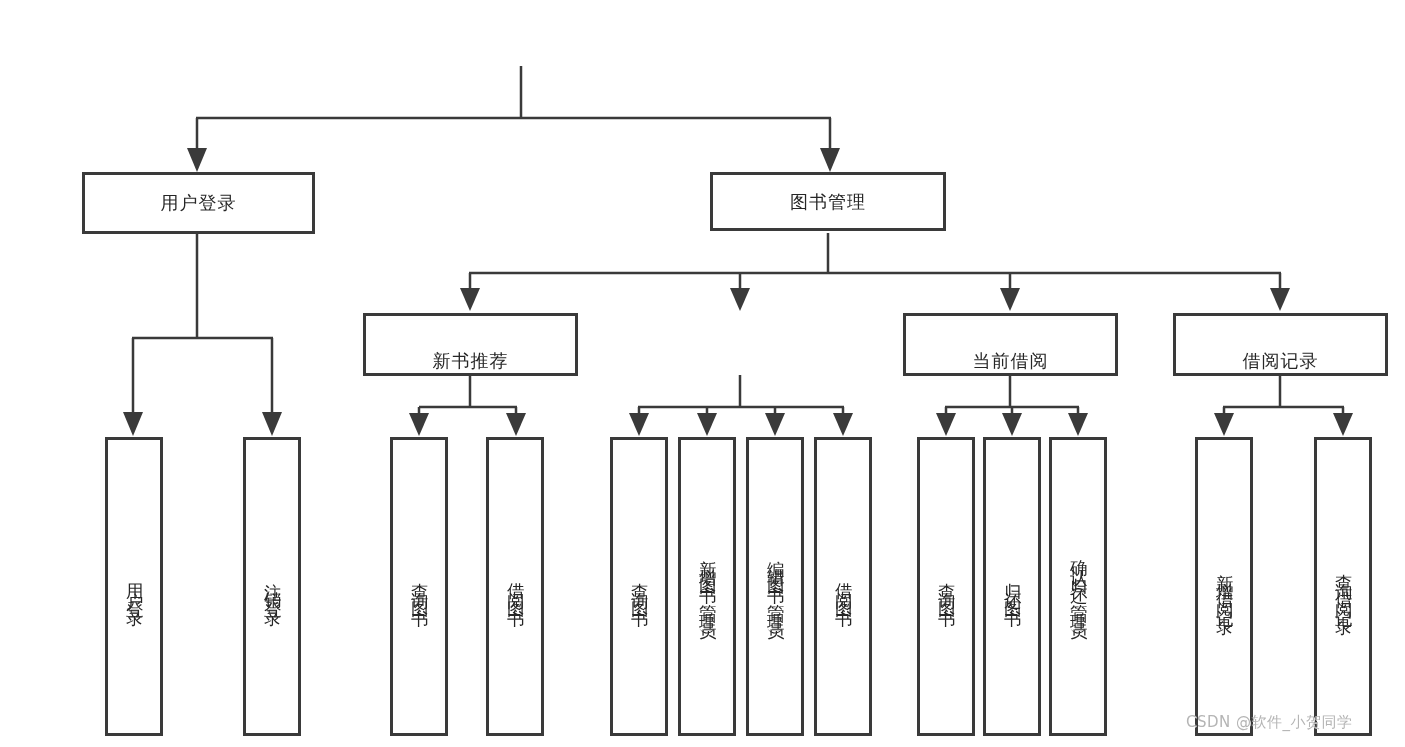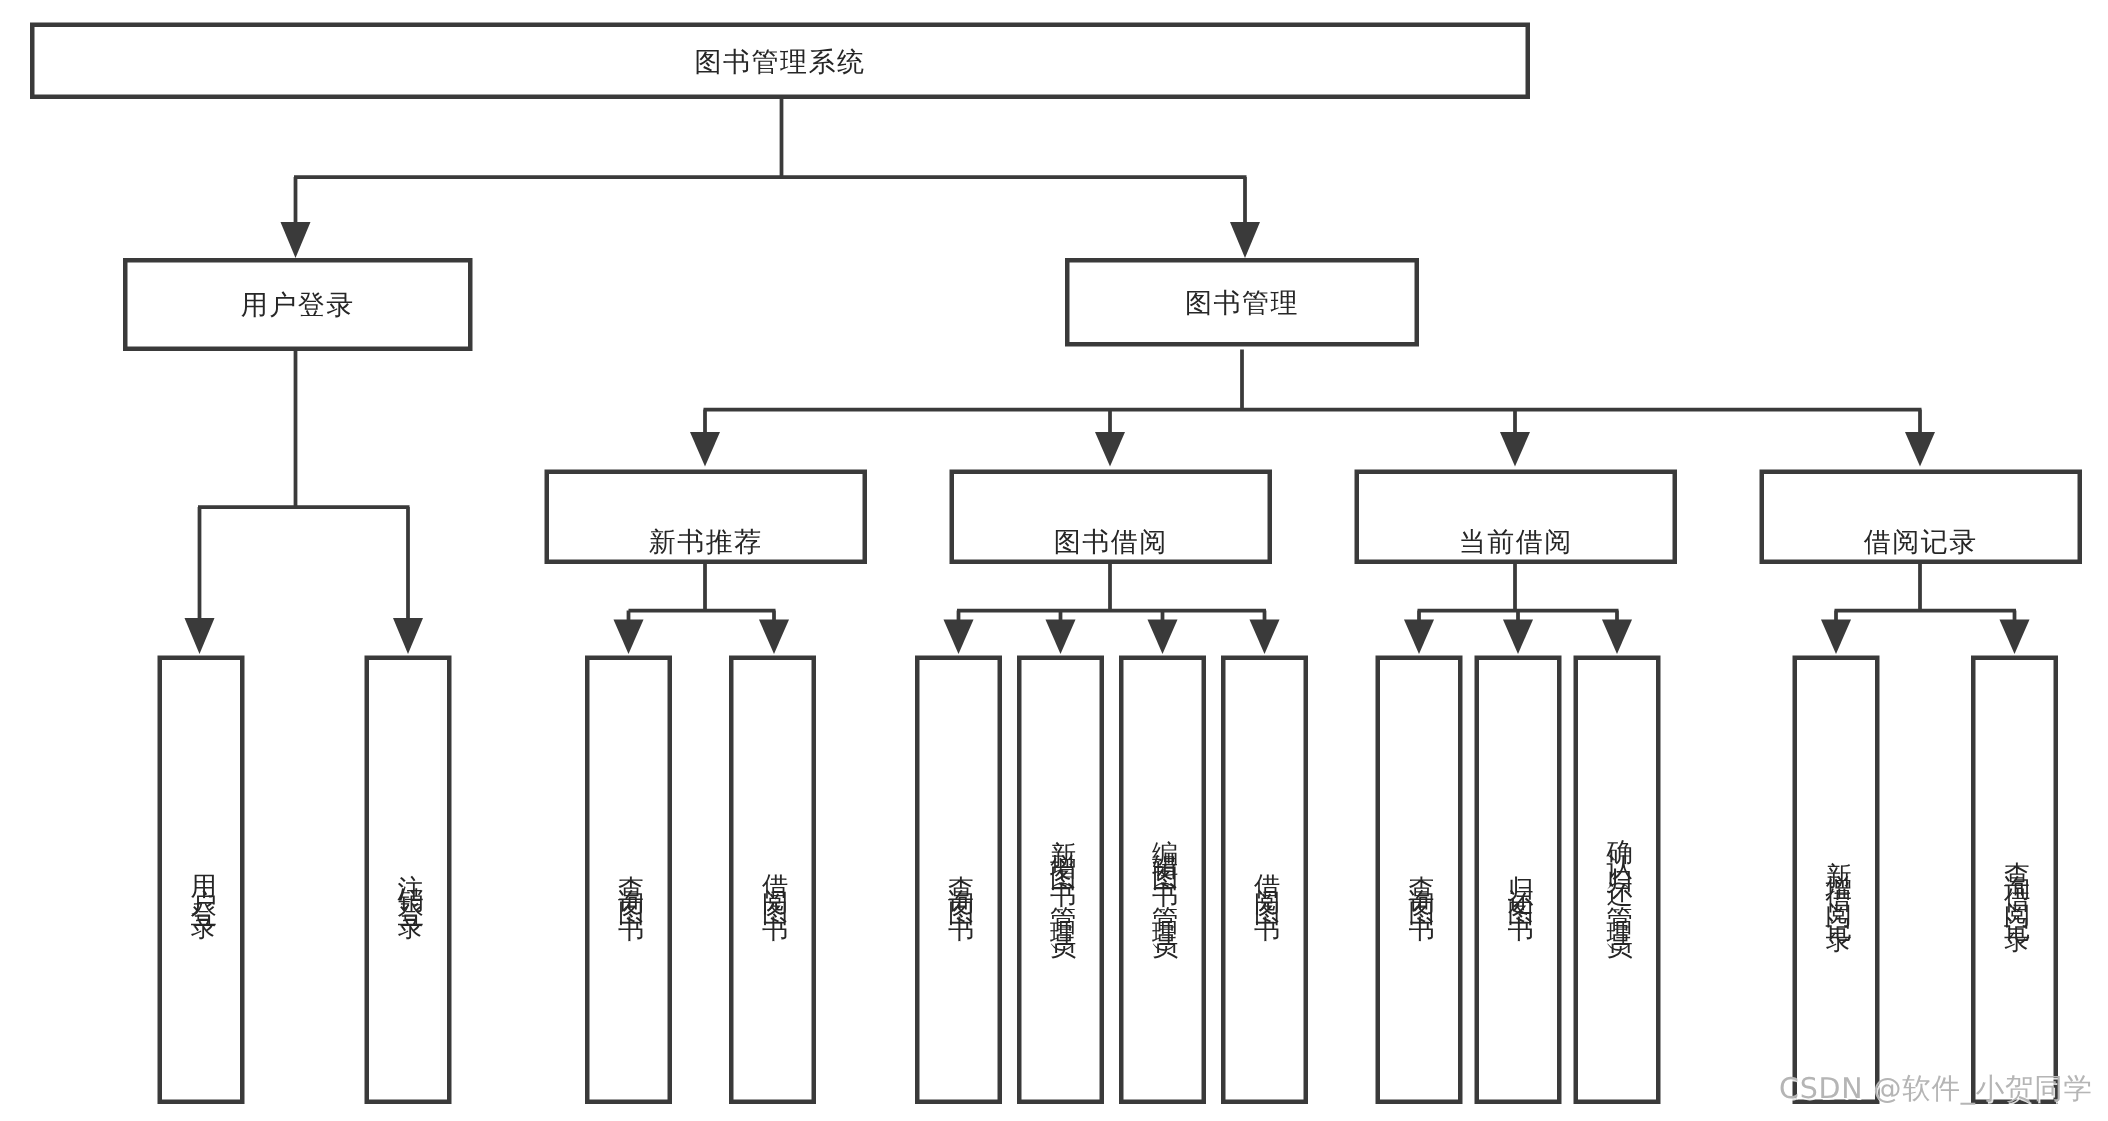--- a/index.html
+++ b/index.html
@@ -39,21 +39,21 @@
     writing-mode:vertical-rl;
     font-size:17.5px;
     letter-spacing:9px;
     line-height:1;
   }
   .leaf{width:58px;top:437px;height:299px;}
   .lvl3{top:313px;width:215px;height:63px;align-items:flex-end;}
   .watermark{
     position:absolute;
     left:1186px;top:713px;
-    font-size:19px;
+    font-size:15px;
     color:var(--watermark);
     text-shadow:1px 1px 0 rgba(255,255,255,0.85);
     letter-spacing:0.5px;
     white-space:nowrap;
     z-index:5;
   }
 </style>
 </head>
 <body>
 
@@ -112,36 +112,30 @@
       <polygon points="765,413 785,413 775,436"></polygon>
       <polygon points="833,413 853,413 843,436"></polygon>
       <polygon points="936,413 956,413 946,436"></polygon>
       <polygon points="1002,413 1022,413 1012,436"></polygon>
       <polygon points="1068,413 1088,413 1078,436"></polygon>
       <polygon points="1214,413 1234,413 1224,436"></polygon>
       <polygon points="1333,413 1353,413 1343,436"></polygon>
     </g>
   </svg>
 
-  <div class="box" style="left:20px;top:15px;width:1000px;height:51px">
-    <span class="h-label">图书管理系统</span>
-  </div>
 
   <div class="box" style="left:82px;top:172px;width:233px;height:62px">
     <span class="h-label">用户登录</span>
   </div>
   <div class="box" style="left:710px;top:172px;width:236px;height:59px">
     <span class="h-label">图书管理</span>
   </div>
 
   <div class="box lvl3" style="left:363px">
     <span class="h-label">新书推荐</span>
-  </div>
-  <div class="box lvl3" style="left:633px">
-    <span class="h-label">图书借阅</span>
   </div>
   <div class="box lvl3" style="left:903px">
     <span class="h-label">当前借阅</span>
   </div>
   <div class="box lvl3" style="left:1173px">
     <span class="h-label">借阅记录</span>
   </div>
 
   <div class="box leaf" style="left:105px">
     <span class="v-label">用户登录</span>

